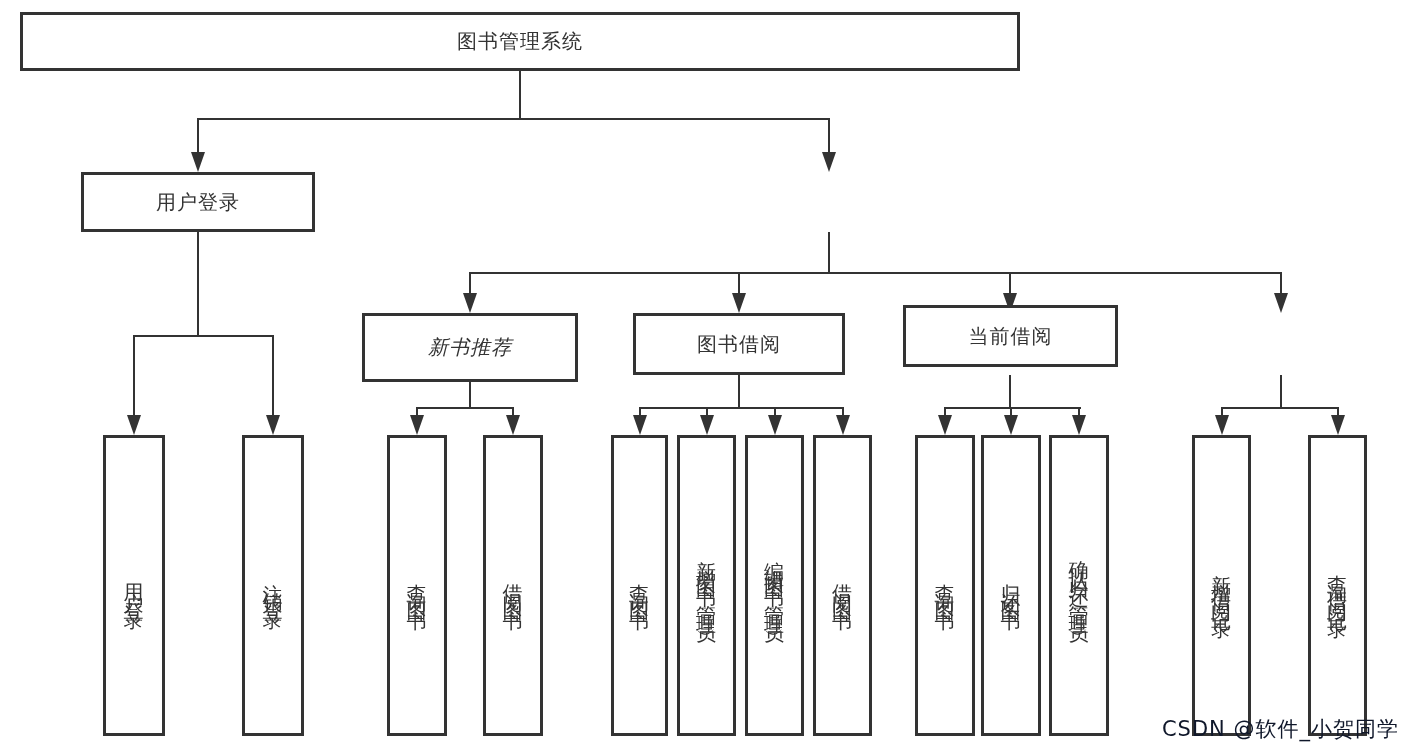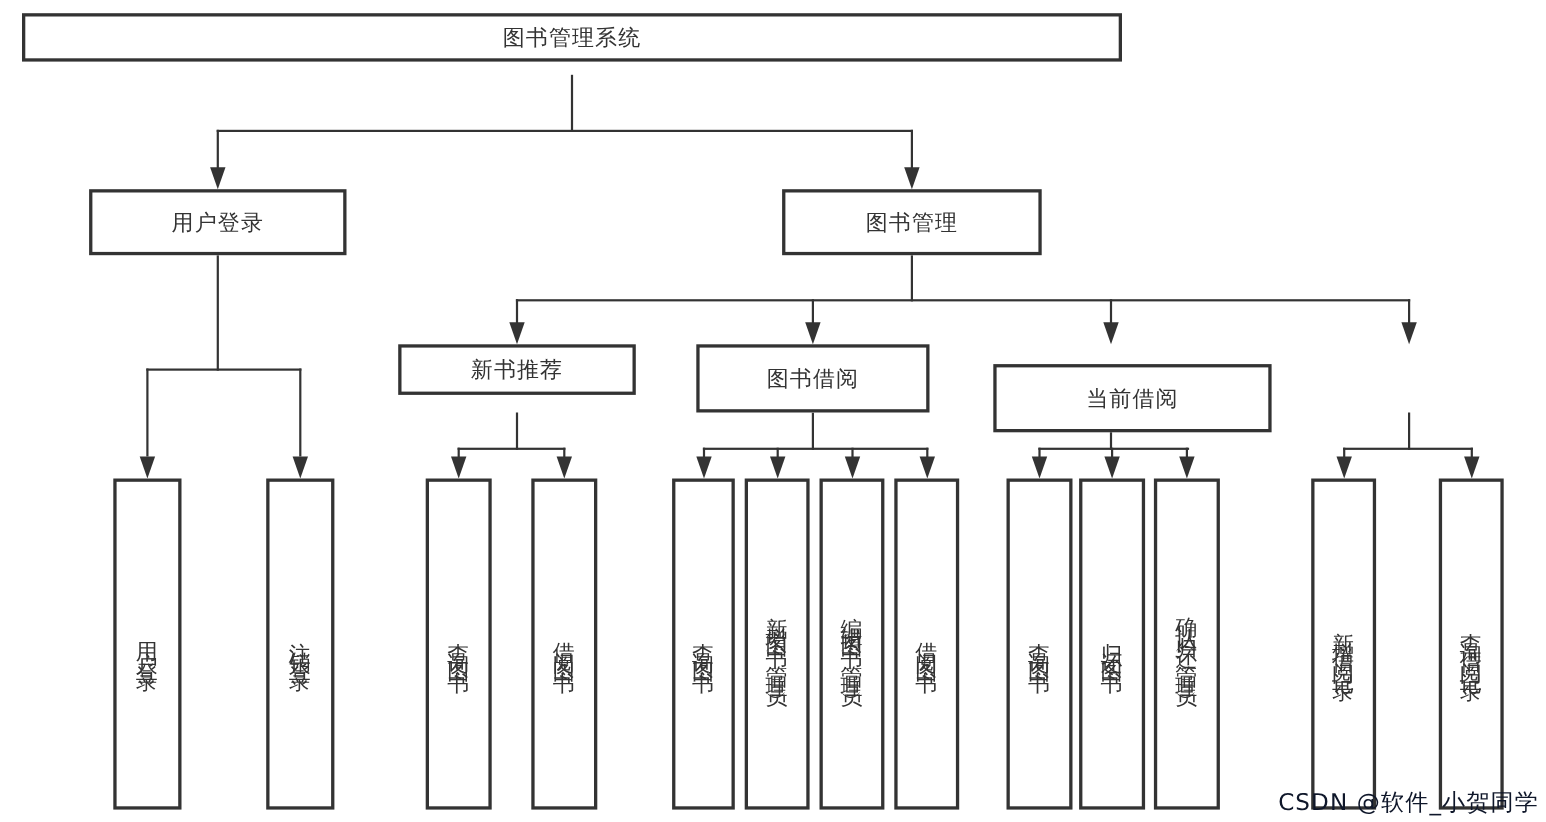--- a/index.html
+++ b/index.html
@@ -49,38 +49,35 @@
     letter-spacing: 1px;
     z-index: 3;
     white-space: nowrap;
   }
 </style>
 </head>
 <body>
 
 <div id="canvas">
 
-  <div class="box" style="left:20px; top:12px; width:1000px; height:44px;">
+  <div class="box" style="left:20px; top:12px; width:1000px; height:59px;">
     <span>图书管理系统</span>
   </div>
 
   <div class="box" style="left:81px; top:172px; width:234px; height:60px;">
     <span>用户登录</span>
   </div>
-  <div class="box" style="left:711px; top:172px; width:236px; height:60px;">
-    <span>图书管理</span>
-  </div>
 
-  <div class="box" style="left:362px; top:313px; width:216px; height:46px;">
+  <div class="box" style="left:362px; top:313px; width:216px; height:69px;font-style:italic;">
     <span>新书推荐</span>
   </div>
   <div class="box" style="left:633px; top:313px; width:212px; height:62px;">
     <span>图书借阅</span>
   </div>
-  <div class="box" style="left:903px; top:331px; width:253px; height:62px;">
+  <div class="box" style="left:903px; top:305px; width:215px; height:62px;">
     <span>当前借阅</span>
   </div>
 
   <div class="box v leaf" style="left:103px; width:62px;">
     <span>用户登录</span>
   </div>
   <div class="box v leaf" style="left:242px; width:62px;">
     <span>注销登录</span>
   </div>
   <div class="box v leaf" style="left:387px; width:60px;">

